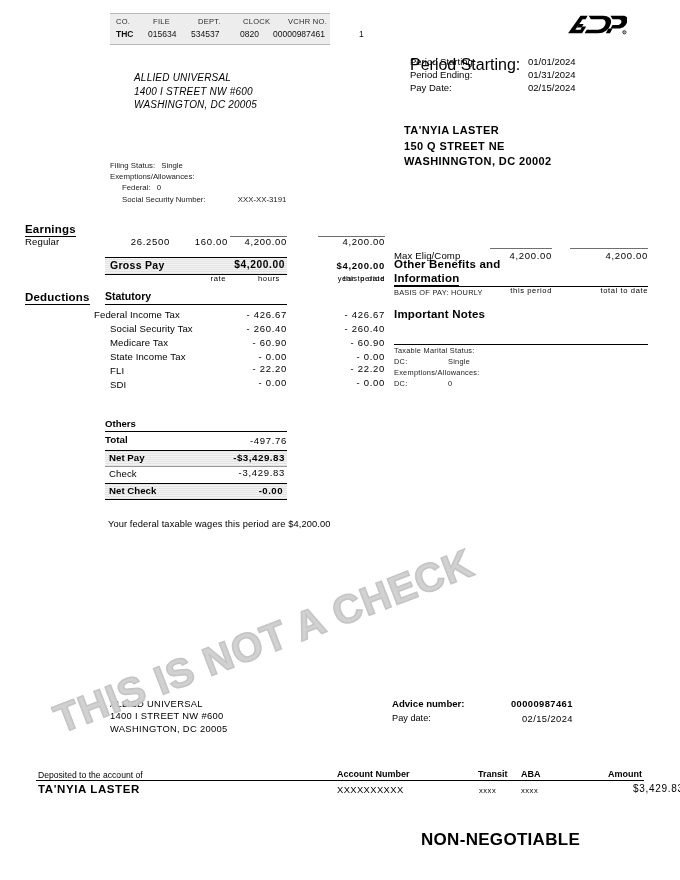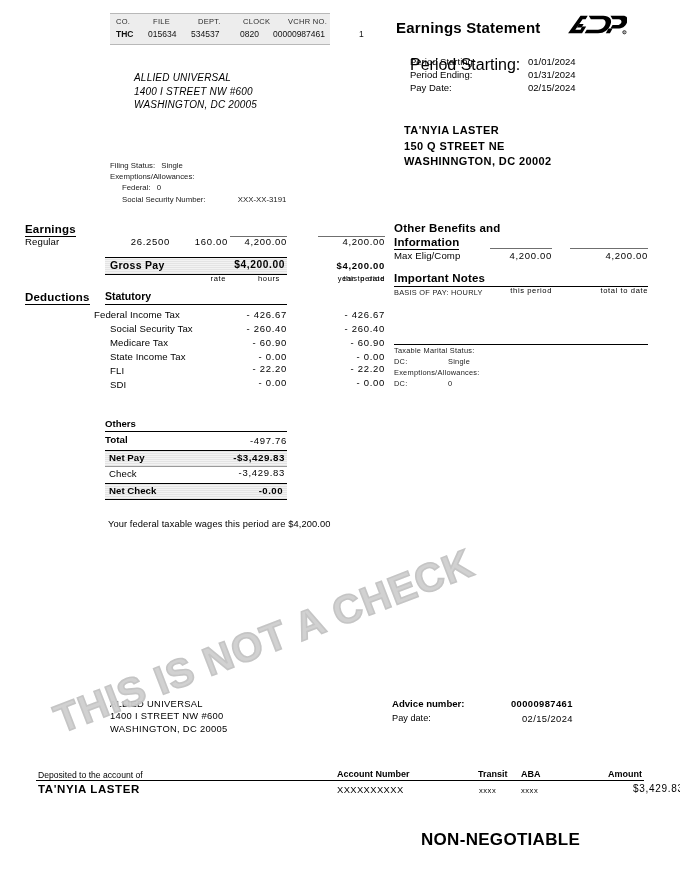--- a/index.html
+++ b/index.html
@@ -60,21 +60,21 @@
   .shade{
     position:absolute;
     background:
       repeating-linear-gradient(0deg,#e4e4e4 0 1px,#f3f3f3 1px 2px);
     border-top:1.4px solid #000;
     border-bottom:1.1px solid #9a9a9a;
   }
   .shade.botdark{border-bottom:1.4px solid #000;}
 
   
-  .rt-h{font-size:11.5px;font-weight:bold;letter-spacing:.2px;}
+  .rt-h{font-size:11.5px;font-weight:bold;letter-spacing:.2px;margin-top:36px;}
   .tiny{font-size:7.4px;letter-spacing:.25px;color:#1a1a1a;}
 
   
   #ft-co{left:110px;top:698px;font-size:9.4px;line-height:12.4px;letter-spacing:.3px;}
   .ft-lab{font-size:9.6px;font-weight:bold;}
   .ft-lab2{font-size:9.2px;}
   .ft-val{font-size:9.4px;letter-spacing:.4px;}
 
   #dep-lab{left:38px;top:770px;font-size:8.6px;}
   #acct-h{left:337px;top:769px;font-size:9px;font-weight:bold;}
@@ -117,21 +117,20 @@
     <span class="hdr" style="left:178px;">VCHR NO.</span>
 
     <span class="val valb" style="left:6px;">THC</span>
     <span class="val" style="left:38px;">015634</span>
     <span class="val" style="left:81px;">534537</span>
     <span class="val" style="left:130px;">0820</span>
     <span class="val" style="left:163px;">00000987461</span>
     <span class="val" style="left:249px;">1</span>
   </div>
 
-  <div class="abs" id="es-title">Earnings Statement</div>
 
   <div class="abs" id="adp-logo">
     <svg viewBox="0 0 120 48" width="62" height="26" aria-hidden="true">
       <g fill="#000">
 
         <path d="M6 40 L30 6 L44 6 L40 13 L34 13 L20 33 L30 33 L33 27 L41 27 L33 40 Z"></path>
         <path d="M27 22 L36 22 L32 29 L23 29 Z"></path>
         <path d="M46 6 L74 6 C86 6 92 13 88 23 C85 33 76 40 64 40 L38 40 L42 33 L64 33 C70 33 76 29 78 23 C80 17 77 13 71 13 L50 13 Z"></path>
         <path d="M88 6 L112 6 C120 6 123 11 120 19 C117 27 110 31 102 31 L88 31 L92 24 L101 24 C105 24 108 22 109 19 C110 16 108 13 104 13 L92 13 Z"></path>
         <path d="M84 31 L92 31 L87 40 L79 40 Z"></path>

